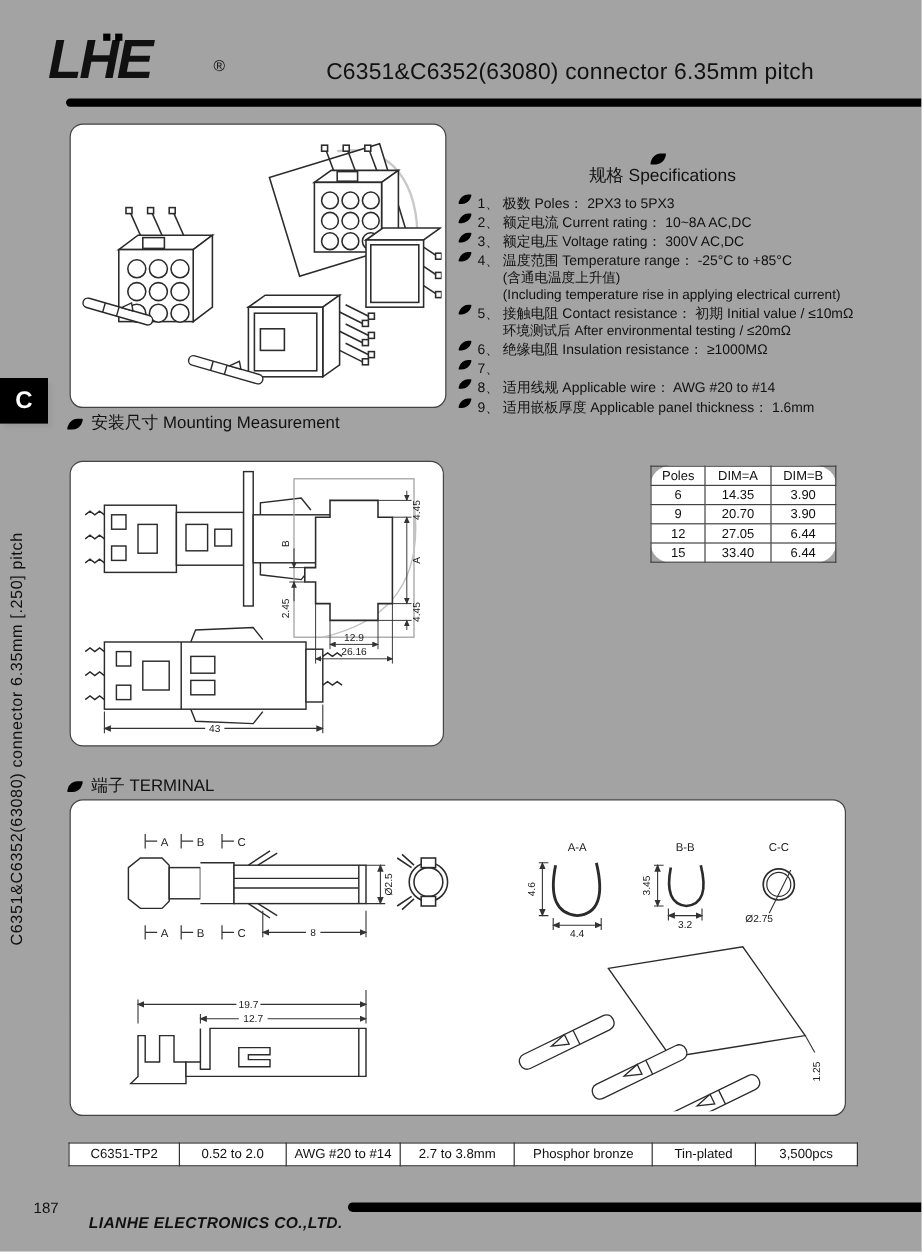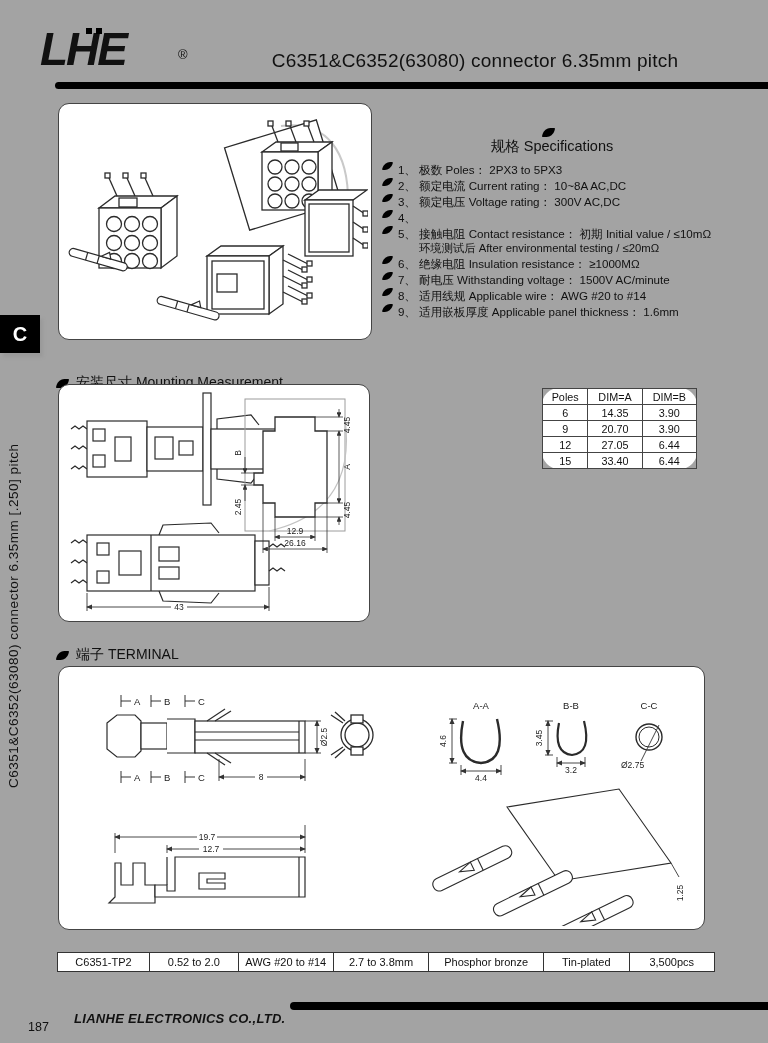--- a/index.html
+++ b/index.html
@@ -39,21 +39,21 @@
   .spec-body{flex:1;}
   .spec-sub{font-size:11.3px;line-height:14px;}
   
   table{border-collapse:collapse;background:#fff;}
   .poles-tbl{position:absolute;left:542px;top:388px;width:155px;font-size:10.8px;border-radius:17px;}
   .poles-tbl th,.poles-tbl td{border:1px solid #444;text-align:center;padding:1px 2px;height:13px;font-weight:400;}
   .poles-tbl{border:1.5px solid #444;}
   .parts-tbl{position:absolute;left:57px;top:952px;width:658px;font-size:11px;table-layout:fixed;}
   .parts-tbl th,.parts-tbl td{border:1.4px solid #333;text-align:center;padding:2px 1px;height:14px;font-weight:400;}
   
-  .foot-page{position:absolute;left:28px;top:1000px;font-size:12.5px;margin-top:20px;}
+  .foot-page{position:absolute;left:28px;top:1000px;font-size:12.5px;}
   .foot-co{position:absolute;left:74px;top:999px;font-size:13px;font-style:italic;font-weight:700;letter-spacing:0.3px;margin-top:12px;}
   .foot-bar{position:absolute;left:290px;right:0;top:1002px;height:8px;background:#000;border-radius:5px 0 0 5px;}
   svg{position:absolute;left:0;top:0;}
   svg text{font-family:"Liberation Sans","DejaVu Sans",sans-serif;fill:#222;}
   .dim{font-size:8.5px;}
   .lbl{font-size:9.5px;}
 </style>
 </head>
 <body>
 
@@ -190,52 +190,56 @@
       <span class="spec-body">额定电流 Current rating： 10~8A  AC,DC</span>
     </div>
     <div class="spec-item">
       <span class="bullet sm"></span>
       <span class="num">3、</span>
       <span class="spec-body">额定电压 Voltage rating： 300V  AC,DC</span>
     </div>
     <div class="spec-item">
       <span class="bullet sm"></span>
       <span class="num">4、</span>
+      <span class="spec-body">
+        <span>温度范围 Temperature range： -25°C to +85°C</span>
+        <div class="spec-sub">(含通电温度上升值)</div>
+        <div class="spec-sub">(Including temperature rise in applying electrical current)</div>
+      </span>
     </div>
     <div class="spec-item">
       <span class="bullet sm"></span>
       <span class="num">5、</span>
       <span class="spec-body">
         <span>接触电阻 Contact resistance： 初期 Initial value / ≤10mΩ</span>
         <div class="spec-sub">环境测试后 After environmental testing / ≤20mΩ</div>
       </span>
     </div>
     <div class="spec-item">
       <span class="bullet sm"></span>
       <span class="num">6、</span>
       <span class="spec-body">绝缘电阻 Insulation resistance： ≥1000MΩ</span>
     </div>
     <div class="spec-item">
       <span class="bullet sm"></span>
       <span class="num">7、</span>
-      <span class="spec-body">耐电压 Withstanding voltage： 1500V  AC/minute</span>
     </div>
     <div class="spec-item">
       <span class="bullet sm"></span>
       <span class="num">8、</span>
       <span class="spec-body">适用线规 Applicable wire： AWG #20 to #14</span>
     </div>
     <div class="spec-item">
       <span class="bullet sm"></span>
       <span class="num">9、</span>
       <span class="spec-body">适用嵌板厚度 Applicable panel thickness： 1.6mm</span>
     </div>
   </div>
 
-  <div class="sec-head" style="left:57px;top:374px;justify-content:flex-end;">
+  <div class="sec-head" style="left:57px;top:344px;justify-content:flex-end;">
     <span class="bullet"></span>
     <span>安装尺寸 Mounting Measurement</span>
   </div>
 
   <div id="box2" class="draw-box">
     <svg width="307" height="233" viewBox="0 0 307 233">
       <defs>
         <marker id="b2arr" markerWidth="7" markerHeight="6" refX="6" refY="3" orient="auto">
           <path d="M0,0 L7,3 L0,6 Z" fill="#333"></path>
         </marker>

